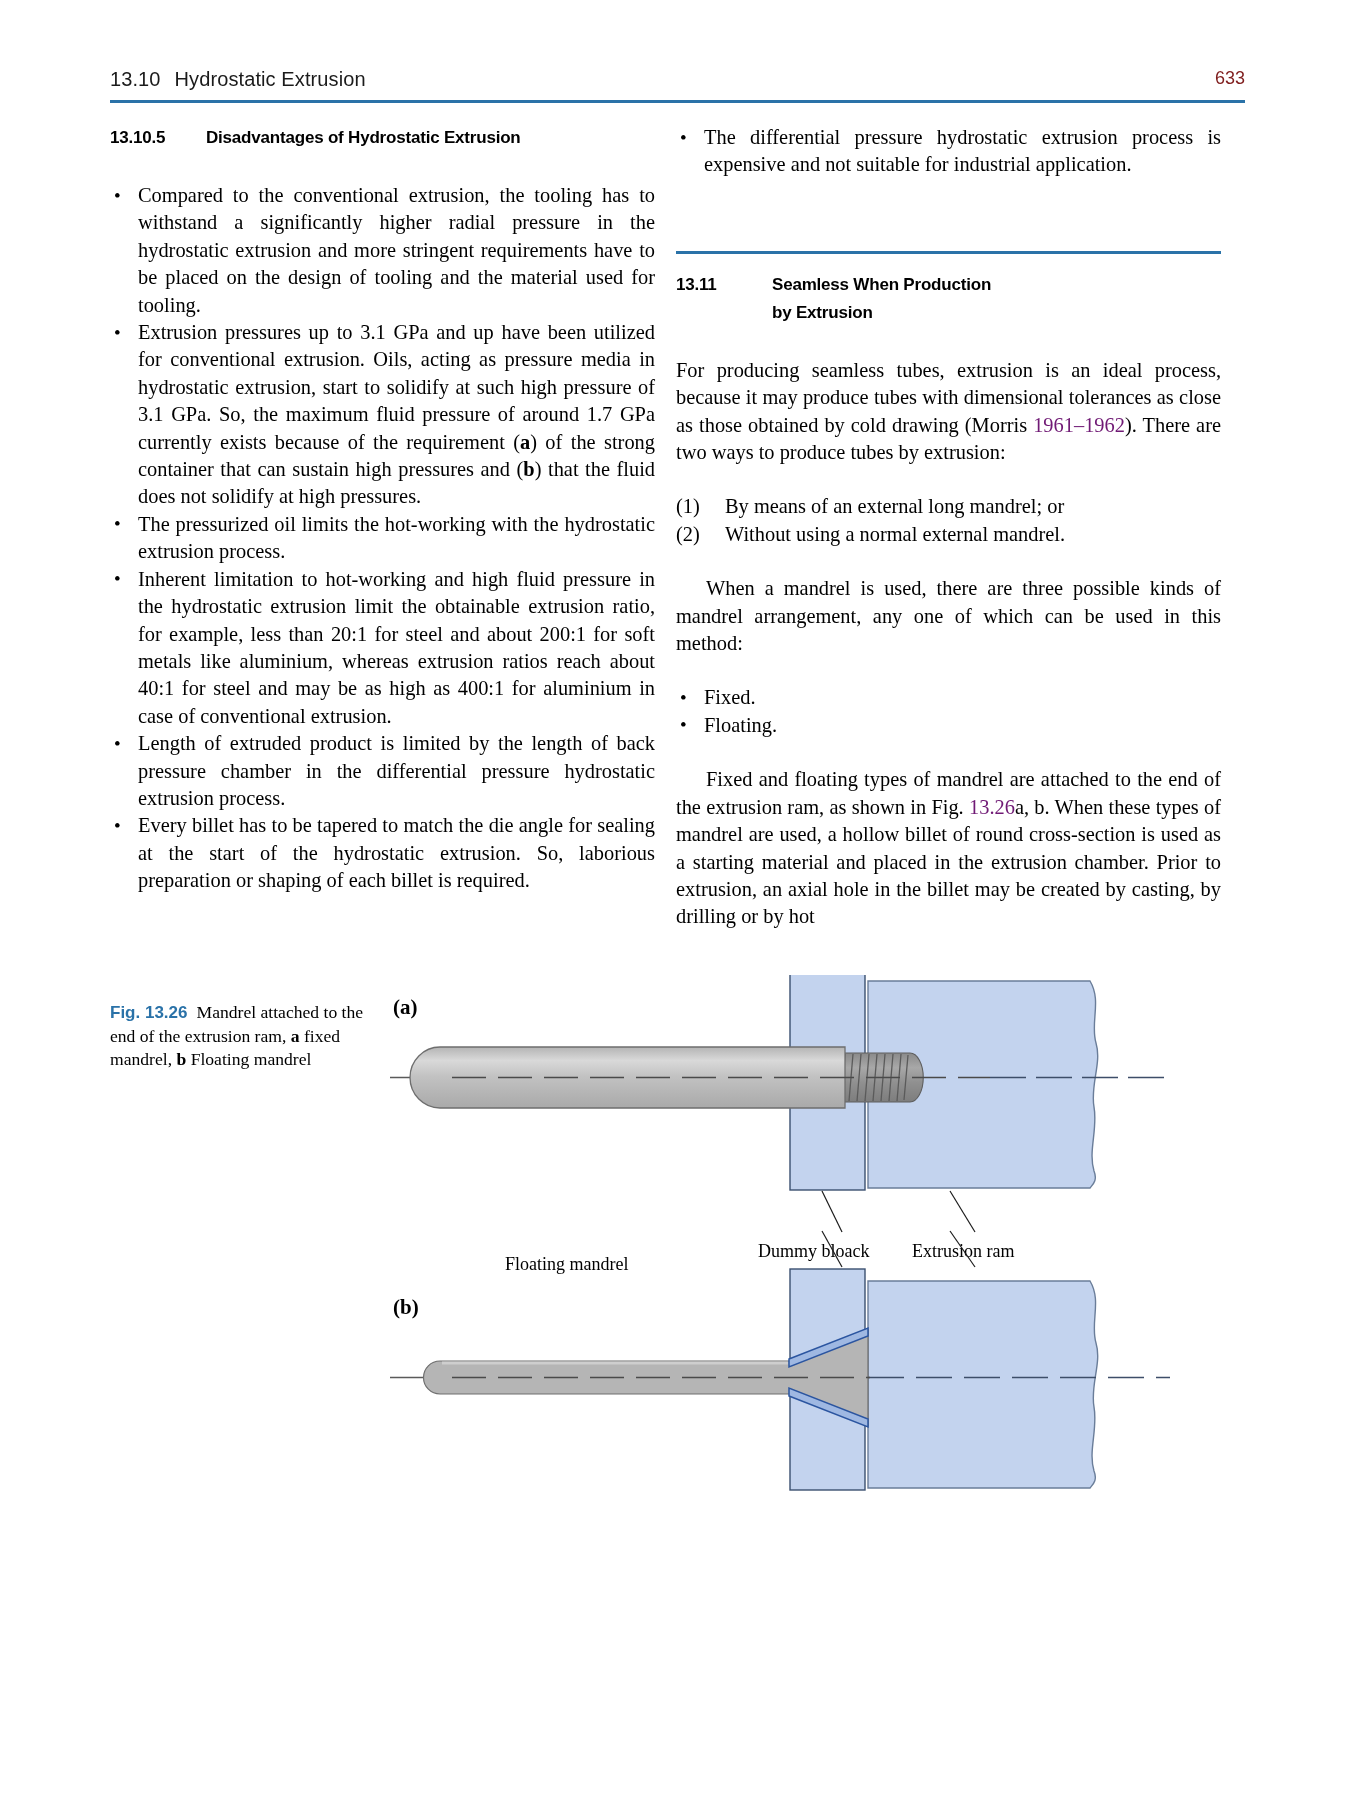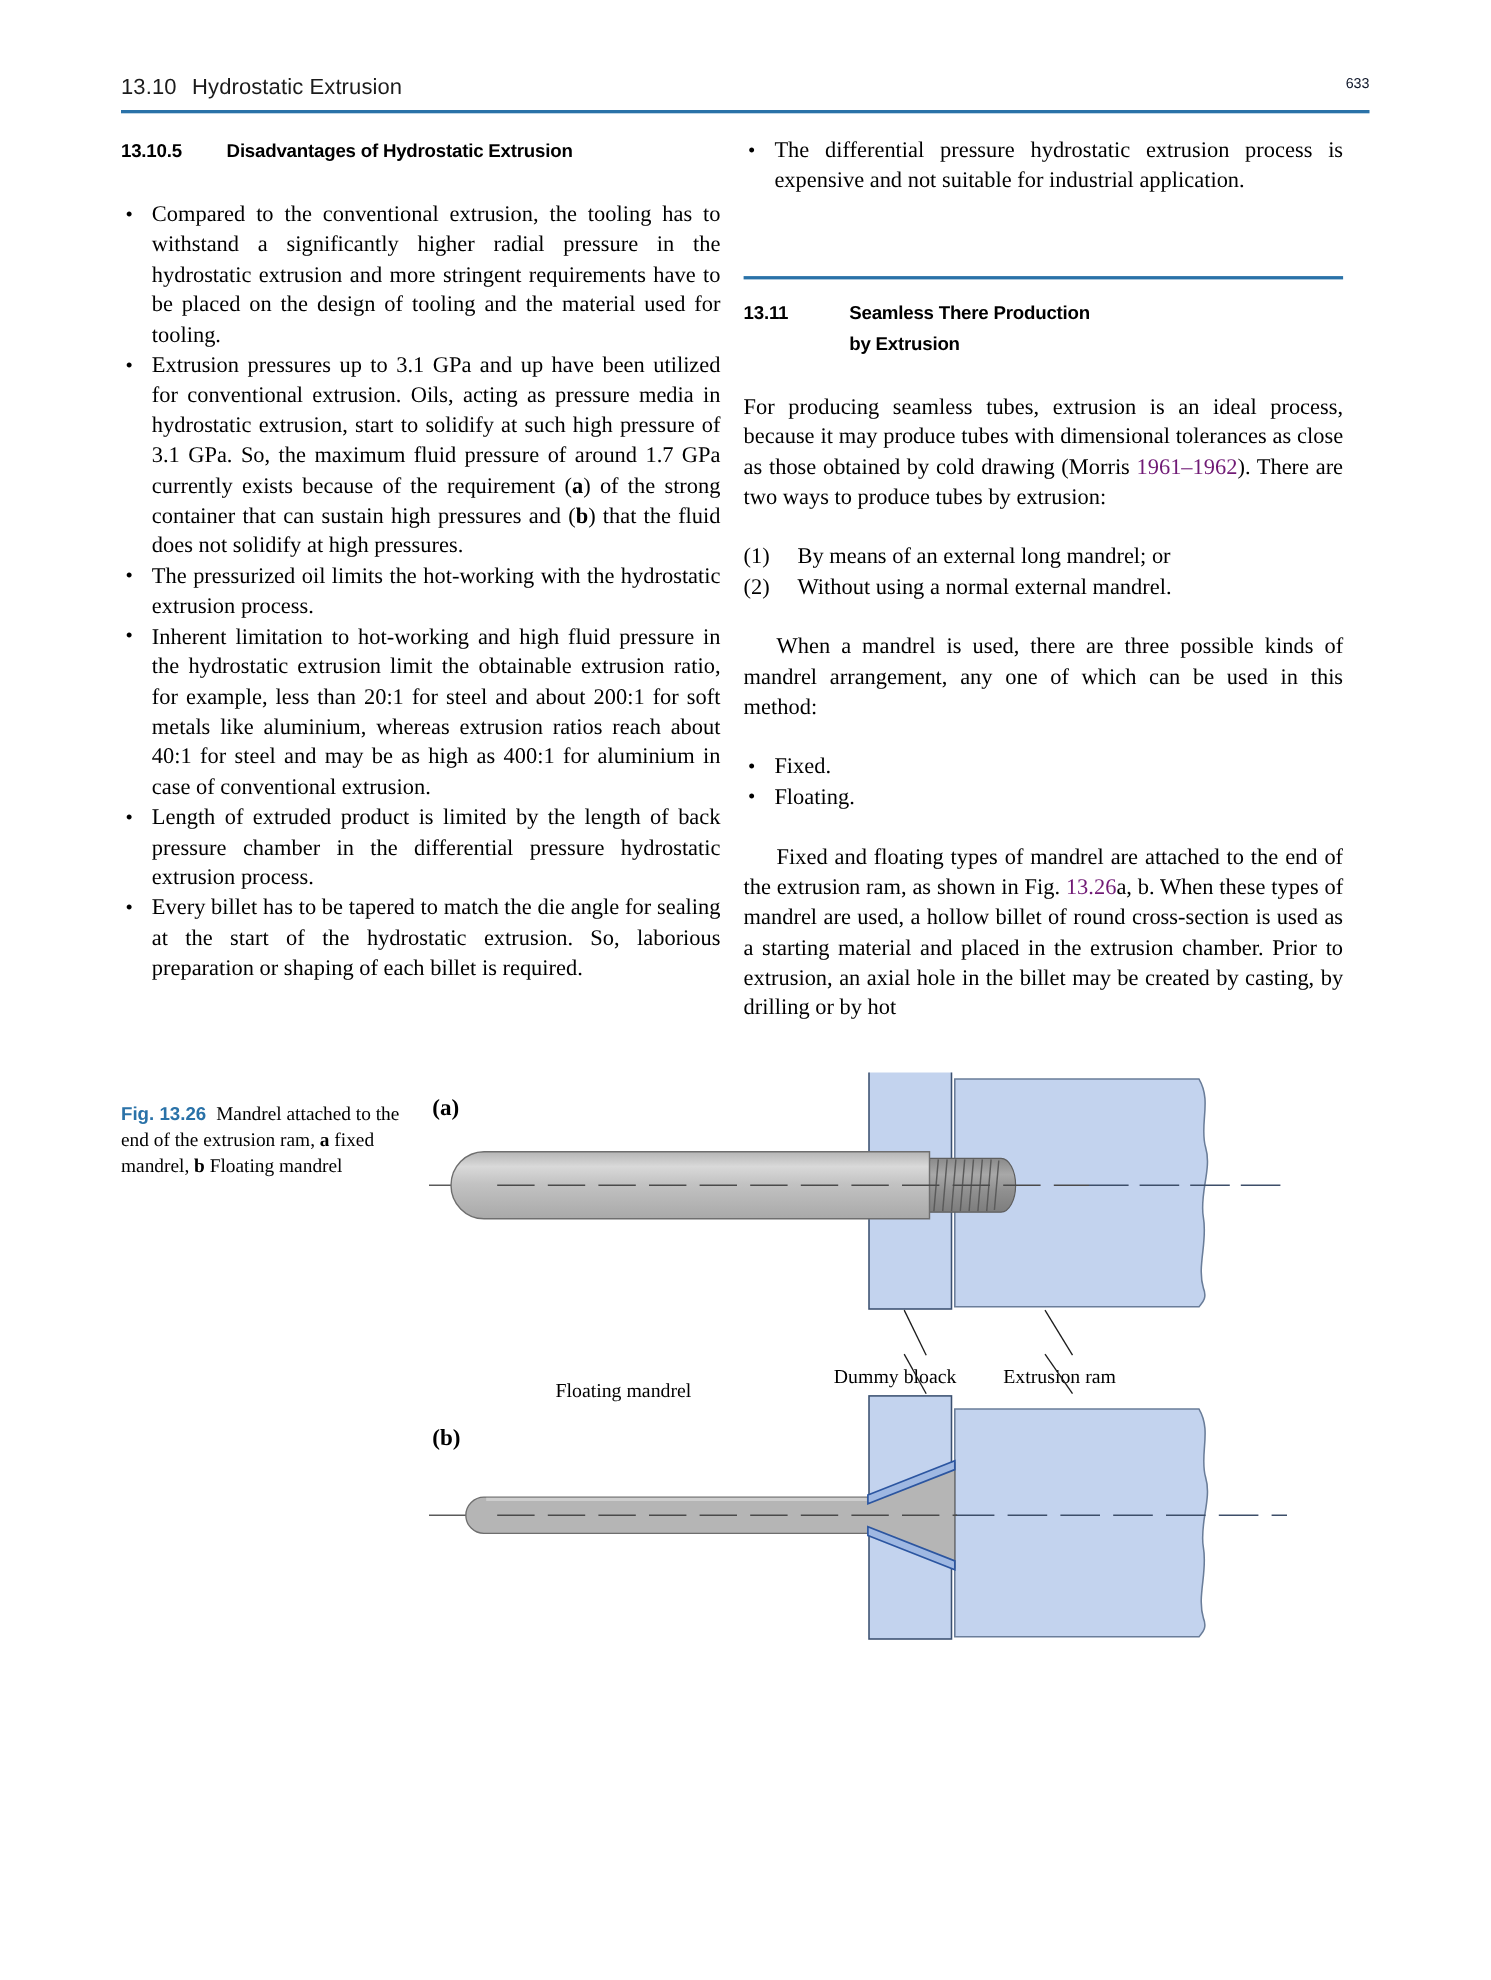--- a/index.html
+++ b/index.html
@@ -41,22 +41,22 @@
     color: #1b1b1b;
     white-space: nowrap;
   }
   .runhead-sec { font-weight: 400; }
   .runhead-gap { display: inline-block; width: 14px; }
   .runhead-page {
     position: absolute;
     right: 0;
     top: 0;
     font-family: "Liberation Sans", "DejaVu Sans", sans-serif;
-    font-size: 13px;
-    color: #0f172a;
+    font-size: 18px;
+    color: #7f1d1d;
   }
   .runhead-rule {
     position: absolute;
     left: 110px;
     top: 100px;
     width: 1135px;
     height: 3px;
     background: #2a72a8;
   }
 
@@ -233,21 +233,21 @@
       <li>
         <span>The differential pressure hydrostatic extrusion process is expensive and not suitable for industrial application.</span>
       </li>
     </ul>
 
     <div class="gap-lg"></div>
 
     <div class="sec-rule"></div>
 
     <h2 class="sec-head">
-      <span class="num">13.11</span><span class="ttl">Seamless There Production</span><br>
+      <span class="num">13.11</span><span class="ttl">Seamless When Production</span><br>
       <span class="num"></span><span class="ttl">by Extrusion</span>
     </h2>
 
     <div class="gap-md"></div>
 
     <p class="para"><span>For producing seamless tubes, extrusion is an ideal process, because it may produce tubes with dimensional tolerances as close as those obtained by cold drawing (Morris </span><span class="xref">1961–1962</span><span>). There are two ways to produce tubes by extrusion:</span></p>
 
     <div class="gap-sm"></div>
 
     <ol class="nl">

